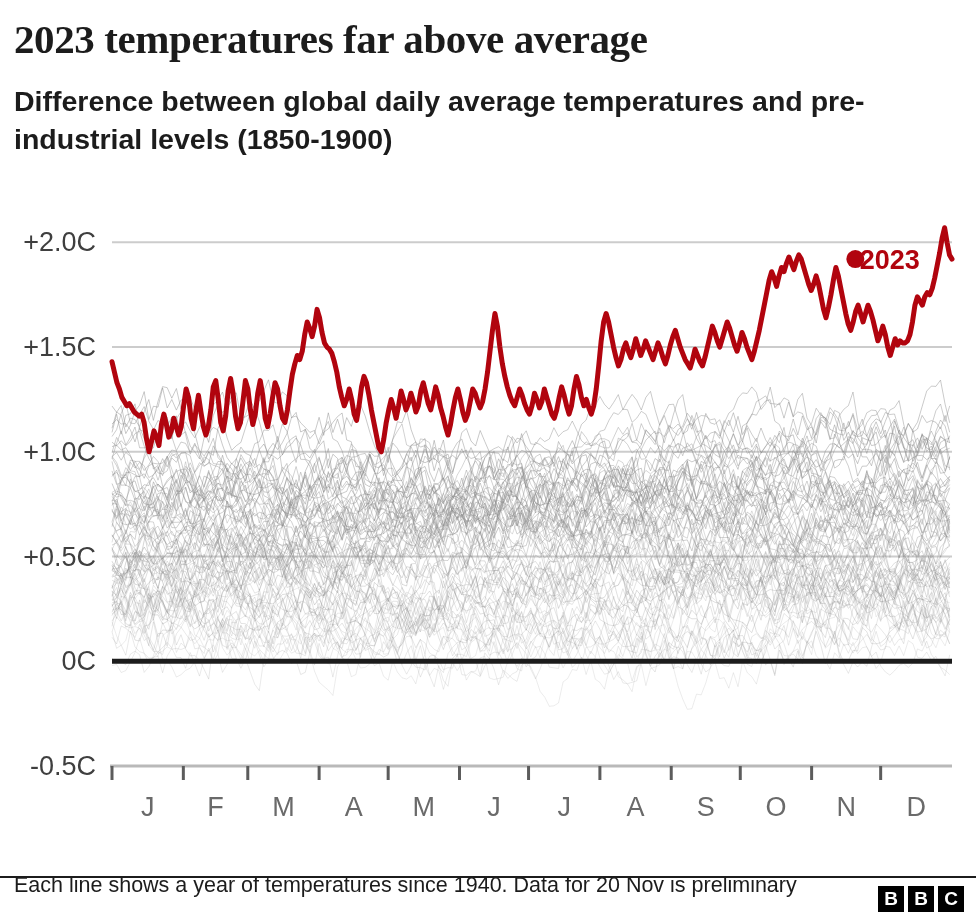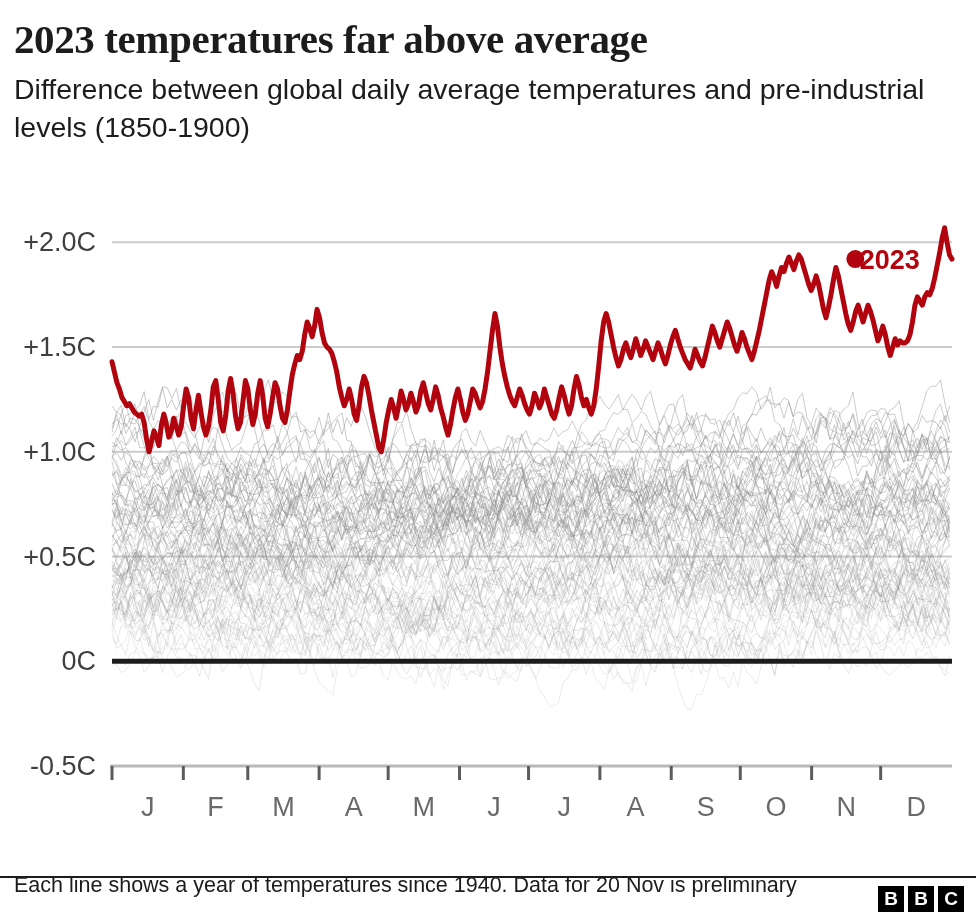--- a/index.html
+++ b/index.html
@@ -21,25 +21,25 @@
     font-family: "Liberation Serif", serif;
     font-weight: 700;
     font-size: 41px;
     line-height: 46px;
     letter-spacing: -0.4px;
     color: #1c1c1c;
     margin: 0;
   }
   .chart-subtitle {
     font-family: "Liberation Sans", sans-serif;
-    font-weight: 400;
+    font-weight: 700;
     font-size: 28.5px;
     line-height: 38px;
     color: #1c1c1c;
-    margin: 8px 0 0 0;
+    margin: 20px 0 0 0;
     max-width: 930px;
   }
 
   
   .plot-host {
     position: absolute;
     left: 0; top: 190px;
     width: 976px; height: 650px;
   }
   svg.plot { display: block; }

